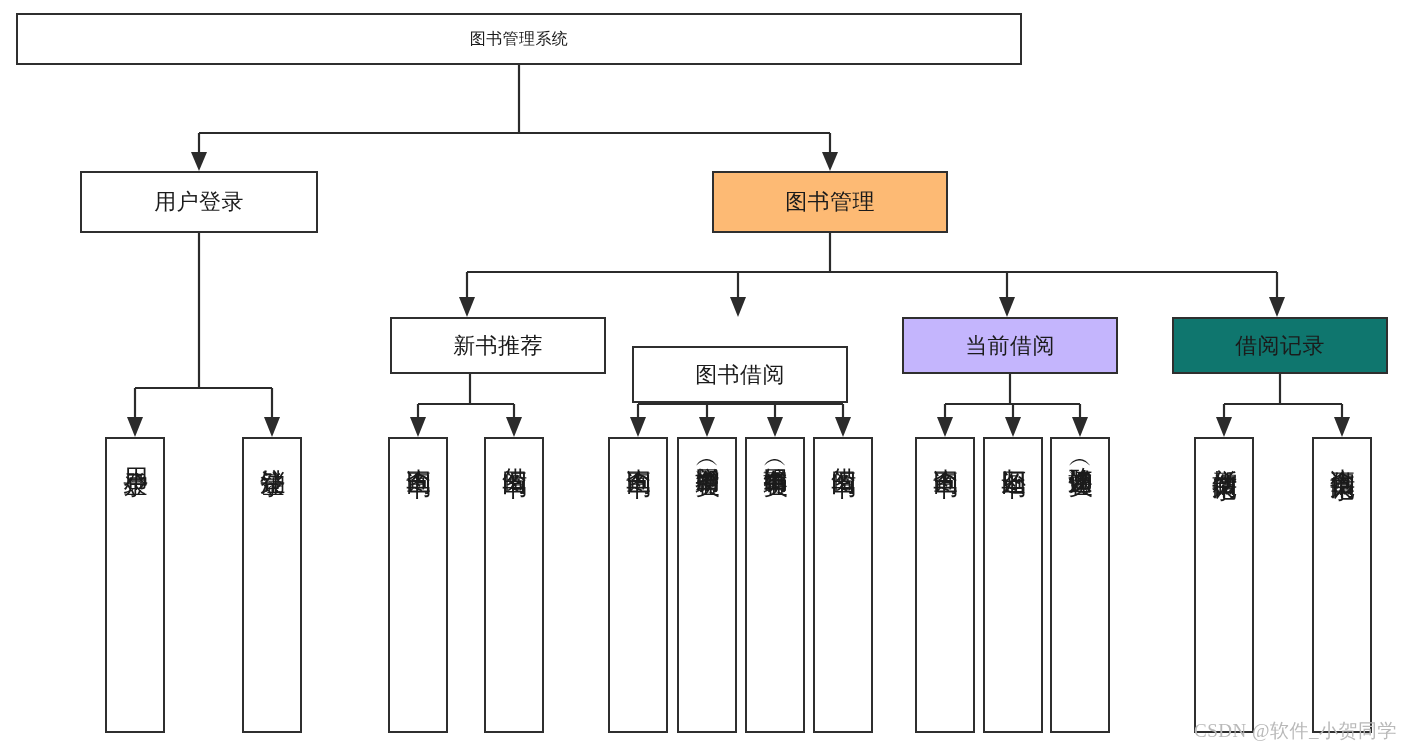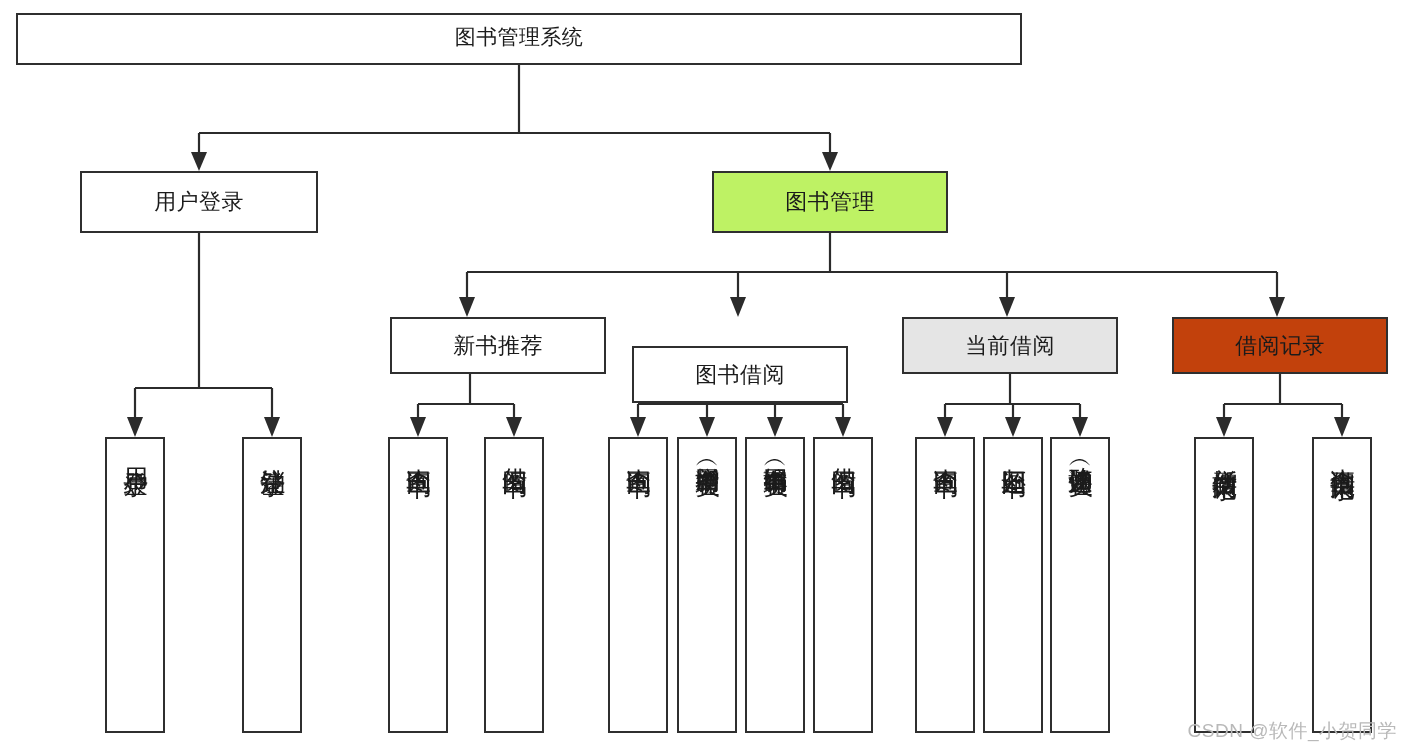--- a/index.html
+++ b/index.html
@@ -47,21 +47,21 @@
     text-align:center;
     line-height:1.18;
     color:#1b1b1b;
     letter-spacing:0.4px;
   }
   
   .node.h .lbl{
     font-size:22px;
     white-space:nowrap;
   }
-  .node.root .lbl{ font-size:21px;font-family:Liberation Mono, monospace; }
+  .node.root .lbl{ font-size:16px; }
 
   
   .node.v{
     align-items:flex-start;
     padding-top:9px;
   }
   .node.v .lbl{
     writing-mode:vertical-rl;
     text-orientation:upright;
     font-size:25px;
@@ -76,21 +76,21 @@
   
   #watermark{
     position:absolute;
     right:8px;
     bottom:3px;
     font-size:19px;
     color:#b9b9b9;
     letter-spacing:0.5px;
     z-index:6;
     white-space:nowrap;
-    font-family:Liberation Sans, sans-serif;
+    font-family:Liberation Serif, serif;
   }
 </style>
 </head>
 <body>
 
 <div id="canvas" style="background: rgb(255, 255, 255);">
 
   <svg id="wires" viewBox="0 0 1405 747" width="1405" height="747" xmlns="http://www.w3.org/2000/svg">
 
     <line x1="519" y1="65" x2="519" y2="133" stroke="#2b2b2b"></line>
@@ -153,34 +153,34 @@
     <polygon points="1334,417 1350,417 1342,437" fill="#2b2b2b"></polygon>
   </svg>
 
   <div class="node root h" id="node-root" style="left: 16px; top: 13px; width: 1006px; height: 52px; border-color: rgb(47, 47, 47); background: rgb(255, 255, 255);">
     <span class="lbl">图书管理系统</span>
   </div>
 
   <div class="node h" id="node-l1-0" style="left: 80px; top: 171px; width: 238px; height: 62px; border-color: rgb(47, 47, 47); background: rgb(255, 255, 255);">
     <span class="lbl">用户登录</span>
   </div>
-  <div class="node h" id="node-l1-1" style="left: 712px; top: 171px; width: 236px; height: 62px; border-color: rgb(47, 47, 47); background: #bef264;">
+  <div class="node h" id="node-l1-1" style="left: 712px; top: 171px; width: 236px; height: 62px; border-color: rgb(47, 47, 47); background: #fdba74;">
     <span class="lbl">图书管理</span>
   </div>
 
   <div class="node h" id="node-l2-0" style="left: 362px; top: 317px; width: 216px; height: 57px; border-color: rgb(47, 47, 47); background: rgb(255, 255, 255); margin-left: 28px;">
     <span class="lbl">新书推荐</span>
   </div>
   <div class="node h" id="node-l2-1" style="left: 632px; top: 317px; width: 216px; height: 57px; border-color: rgb(47, 47, 47); background: rgb(255, 255, 255); margin-top: 29px;">
     <span class="lbl">图书借阅</span>
   </div>
-  <div class="node h" id="node-l2-2" style="left: 902px; top: 317px; width: 216px; height: 57px; border-color: rgb(47, 47, 47); background: #e5e5e5;">
+  <div class="node h" id="node-l2-2" style="left: 902px; top: 317px; width: 216px; height: 57px; border-color: rgb(47, 47, 47); background: #c4b5fd;">
     <span class="lbl">当前借阅</span>
   </div>
-  <div class="node h" id="node-l2-3" style="left: 1172px; top: 317px; width: 216px; height: 57px; border-color: rgb(47, 47, 47); background: #c2410c;">
+  <div class="node h" id="node-l2-3" style="left: 1172px; top: 317px; width: 216px; height: 57px; border-color: rgb(47, 47, 47); background: #0f766e;">
     <span class="lbl">借阅记录</span>
   </div>
 
   <div class="node v" id="node-leaf-0" style="left: 105px; top: 437px; width: 60px; height: 296px; border-color: rgb(47, 47, 47); background: rgb(255, 255, 255);">
     <span class="lbl">用户登录</span>
   </div>
   <div class="node v" id="node-leaf-1" style="left: 242px; top: 437px; width: 60px; height: 296px; border-color: rgb(47, 47, 47); background: rgb(255, 255, 255);">
     <span class="lbl">注销登录</span>
   </div>
   <div class="node v" id="node-leaf-2" style="left: 388px; top: 437px; width: 60px; height: 296px; border-color: rgb(47, 47, 47); background: rgb(255, 255, 255);">

